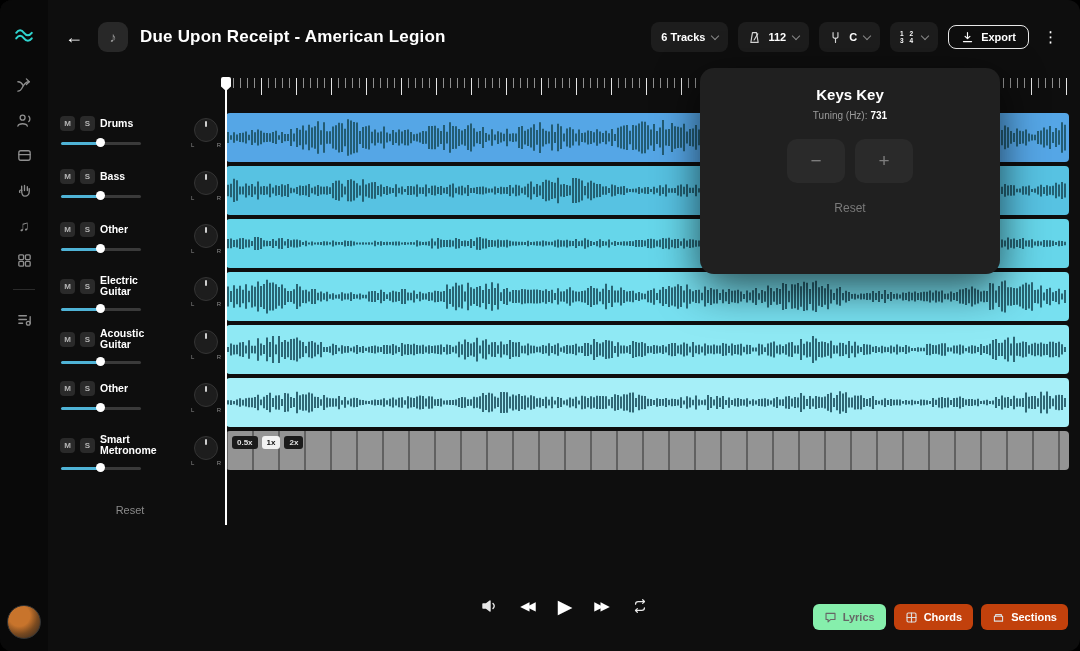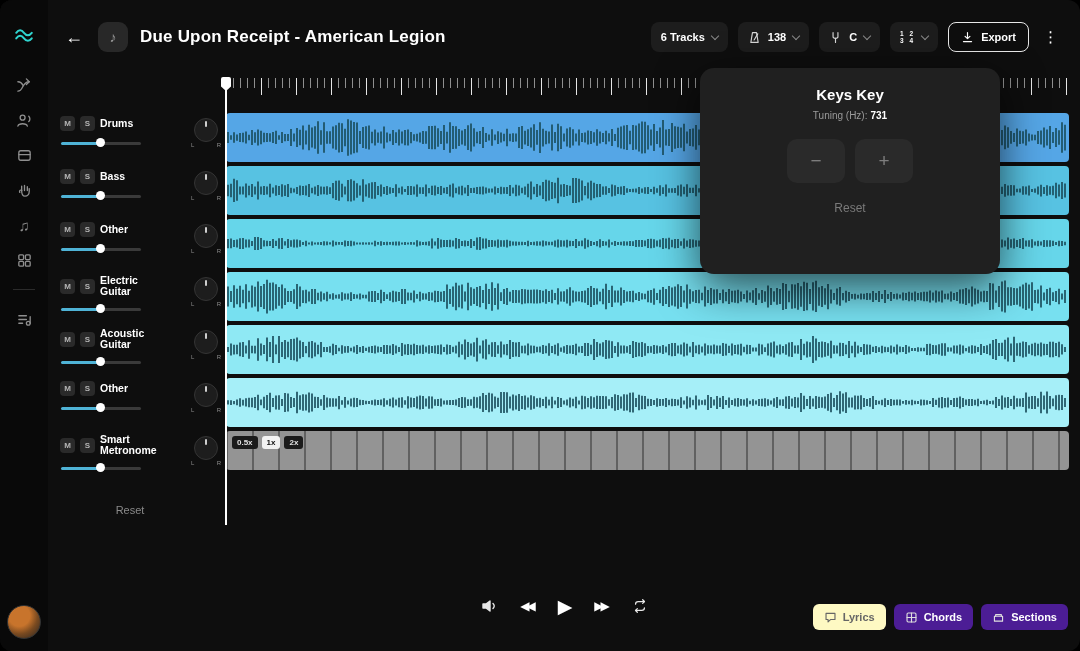--- a/index.html
+++ b/index.html
@@ -28,21 +28,21 @@
   .songchip{ width:30px; height:30px; border-radius:9px; background:#282828; color:#9a9a9a;
              display:flex; align-items:center; justify-content:center; font-size:14px; }
   .songtitle{ font-size:17px; font-weight:700; letter-spacing:.2px; }
   .hspacer{ flex:1; }
   .pills{ display:flex; align-items:center; gap:10px;margin-left:44px; }
   .pill{ height:30px; background:#1d1d1d; border-radius:8px; display:flex; align-items:center;
          gap:7px; padding:0 10px; font-size:11px; font-weight:700; color:#fff; cursor:pointer; }
   .chev{ width:6px; height:6px; border-right:1.5px solid #8a8a8a; border-bottom:1.5px solid #8a8a8a;
          transform:rotate(45deg); margin-top:-3px; }
   .timesig{ font-size:6.5px; line-height:7px; letter-spacing:2px; font-weight:700; }
-  .exportbtn{ height:30px; border:1px solid #e8e8e8; border-radius:8px; background:transparent;
+  .exportbtn{ height:24px; border:1px solid #e8e8e8; border-radius:8px; background:transparent;
               display:flex; align-items:center; gap:7px; padding:0 12px; font-size:11px;
               font-weight:700; color:#fff; cursor:pointer; }
   .kebab{ color:#fff; font-size:15px; cursor:pointer; padding:0 4px; }
   
   .trackpanel{ position:absolute; left:60px; top:116px; width:168px; }
   .strip{ position:relative; height:53px; }
   .striprow{ display:flex; align-items:center; gap:5px; }
   .msbtn{ width:15px; height:15px; border-radius:4px; background:#2a2a2a; color:#b5b5b5;
           font-size:8px; font-weight:700; display:flex; align-items:center; justify-content:center; cursor:pointer; }
   .tname{ font-size:10.5px; font-weight:700; color:#fff; line-height:11px; max-width:70px; }
@@ -97,22 +97,22 @@
   .seek{ font-size:12px; letter-spacing:-3px; padding-right:3px; }
   .playbtn{ font-size:19px; }
   .progress{ position:absolute; left:428px; top:620px; width:288px; display:flex;
              align-items:center; gap:9px; }
   .ptime{ font-size:10px; color:#9a9a9a; }
   .pbar{ position:relative; flex:1; height:3px; background:#3d3d3d; border-radius:2px; cursor:pointer; }
   .pknob{ position:absolute; left:-1px; top:-3px; width:9px; height:9px; border-radius:50%; background:#fff; }
   
   .footbtns{ position:absolute; right:12px; top:604px; display:flex; gap:8px; }
   .fbtn{ height:26px; border-radius:6px; display:flex; align-items:center; gap:6px; padding:0 11px;
-         font-size:11px; font-weight:700; cursor:pointer; background:#4c1d95; color:#fff; }
-  .fbtn.dim{ background:#fef9c3; color:#666; }
+         font-size:11px; font-weight:700; cursor:pointer; background:#c2410c; color:#fff; }
+  .fbtn.dim{ background:#86efac; color:#666; }
   .fbtn.dim svg.ic{ stroke:#666; }
   .fbtn svg.ic{ stroke:#dedede; }
 </style>
 </head>
 <body>
 
 <div class="app">
 
   <div class="rail">
     <div class="railbtn logo">
@@ -181,21 +181,21 @@
     <div class="pills">
       <div class="pill">
         <span>6 Tracks</span>
         <span class="chev"></span>
       </div>
       <div class="pill">
         <svg class="ic" width="13" height="13" viewBox="0 0 16 16" style="stroke:#d8d8d8">
             <path d="M5.5 2h5l2 12h-9z"></path>
             <path d="M7.5 11 12 3.5"></path>
           </svg>
-        <span>138</span>
+        <span>112</span>
         <span class="chev"></span>
       </div>
       <div class="pill">
         <svg class="ic" width="13" height="13" viewBox="0 0 16 16" style="stroke:#d8d8d8">
             <path d="M5 2v5c0 2.5 6 2.5 6 0V2"></path>
             <path d="M8 9v5"></path>
           </svg>
         <span>C</span>
         <span class="chev"></span>
       </div>

